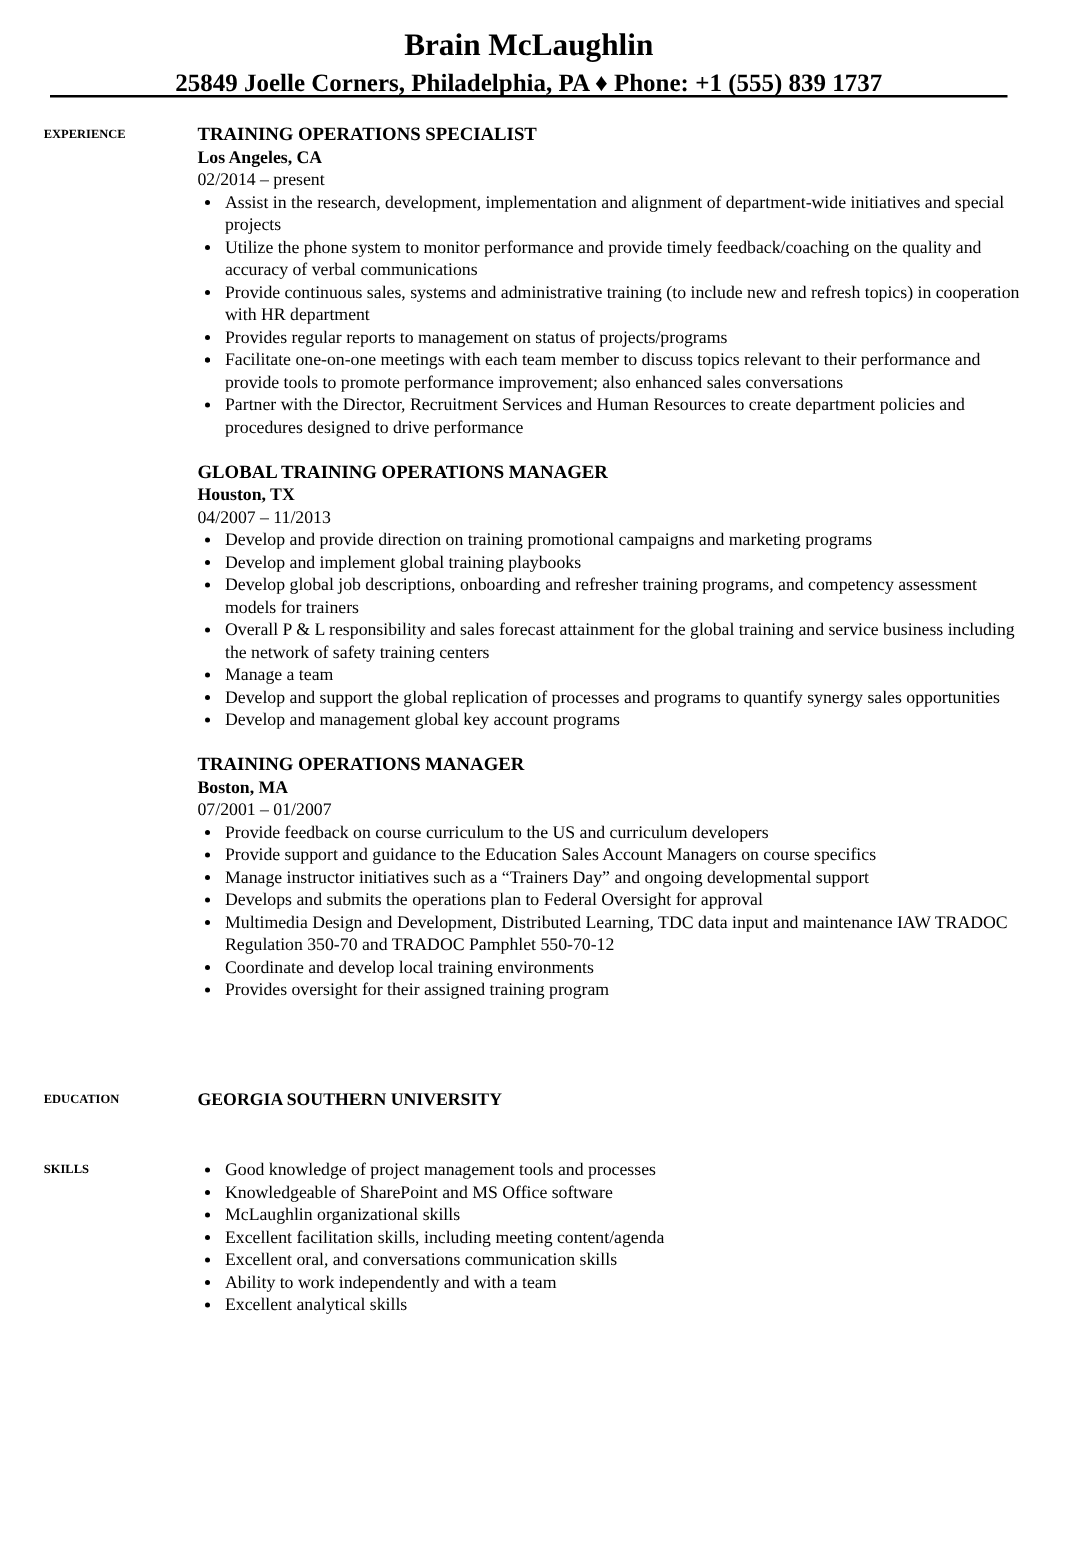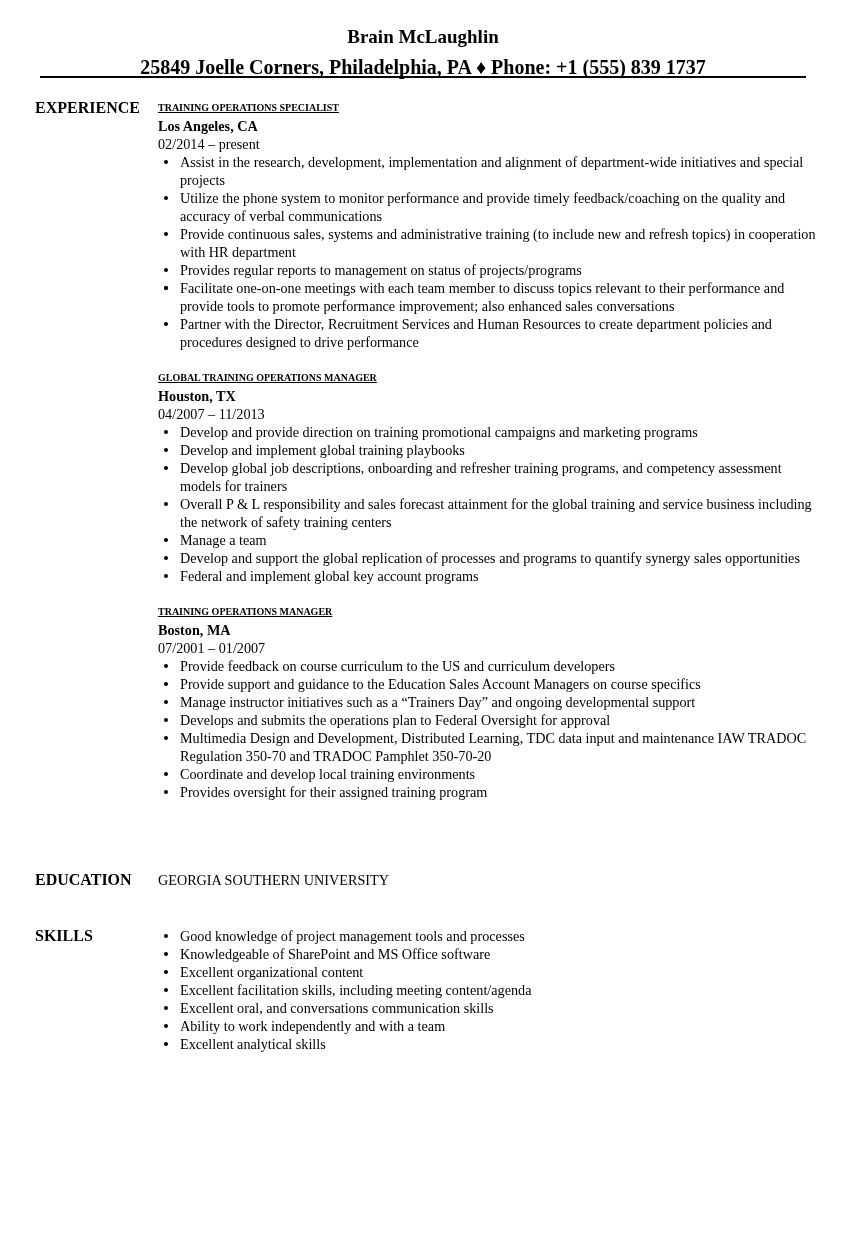--- a/index.html
+++ b/index.html
@@ -4,49 +4,49 @@
   <style>
     html, body { margin: 0; padding: 0; background: #ffffff; }
     body {
       width: 860px; height: 1240px; position: relative; overflow: hidden;
       font-family: "Liberation Serif", "DejaVu Serif", serif;
       color: #000000; font-size: 14.2px; line-height: 18px;
     }
     .header { position: absolute; left: 0; top: 0; width: 860px; }
     .name {
       position: absolute; left: 0; width: 846px; top: 26px;
-      text-align: center; font-weight: bold; font-size: 19px; line-height: 22px;
+      text-align: center; font-weight: bold; font-size: 25px; line-height: 22px;
     }
     .contact {
       position: absolute; left: 0; width: 846px; top: 58px;
       text-align: center; font-weight: bold; font-size: 20px; line-height: 18px;
     }
     .rule {
       position: absolute; left: 40px; width: 766px; top: 76px;
       height: 2px; background: #000000;
     }
     .section { position: absolute; left: 0; width: 860px; }
     .section-label {
       position: absolute; left: 35px; top: 0;
-      font-weight: bold; font-size: 16px; line-height: 18px;
+      font-weight: bold; font-size: 10px; line-height: 18px;
     }
     .section-body { position: absolute; left: 158px; top: 0; width: 660px; }
     .job { margin-bottom: 18px; }
-    .job-title { font-weight: bold; font-size: 10px; line-height: 18px; text-decoration: underline; }
+    .job-title { font-weight: bold; font-size: 15px; line-height: 18px; }
     .job-loc { font-weight: bold; line-height: 18px; }
     .job-dates { line-height: 18px; }
     ul.bullets { list-style: none; margin: 0; padding: 0; }
     ul.bullets li {
       position: relative; padding-left: 22px; line-height: 18px;
     }
     ul.bullets li .dot {
       position: absolute; left: 6px; top: 7px; width: 4px; height: 4px;
       border-radius: 50%; background: #000000;
     }
-    .edu-school { font-weight: normal; line-height: 18px; }
+    .edu-school { font-weight: bold; line-height: 18px; }
     .edu-degree { font-weight: bold; line-height: 18px; }
   </style>
 </head>
 <body>
 
 <div class="header">
   <div class="name">Brain McLaughlin</div>
   <div class="contact">25849 Joelle Corners, Philadelphia, PA ♦ Phone: +1 (555) 839 1737</div>
   <div class="rule"></div>
 </div>
@@ -74,34 +74,34 @@
       <div class="job-title">GLOBAL TRAINING OPERATIONS MANAGER</div>
       <div class="job-loc">Houston, TX</div>
       <div class="job-dates">04/2007 – 11/2013</div>
       <ul class="bullets">
         <li><span class="dot"></span><span>Develop and provide direction on training promotional campaigns and marketing programs</span></li>
         <li><span class="dot"></span><span>Develop and implement global training playbooks</span></li>
         <li><span class="dot"></span><span>Develop global job descriptions, onboarding and refresher training programs, and competency assessment models for trainers</span></li>
         <li><span class="dot"></span><span>Overall P &amp; L responsibility and sales forecast attainment for the global training and service business including the network of safety training centers</span></li>
         <li><span class="dot"></span><span>Manage a team</span></li>
         <li><span class="dot"></span><span>Develop and support the global replication of processes and programs to quantify synergy sales opportunities</span></li>
-        <li><span class="dot"></span><span>Federal and implement global key account programs</span></li>
+        <li><span class="dot"></span><span>Develop and management global key account programs</span></li>
       </ul>
     </div>
 
     <div class="job">
       <div class="job-title">TRAINING OPERATIONS MANAGER</div>
       <div class="job-loc">Boston, MA</div>
       <div class="job-dates">07/2001 – 01/2007</div>
       <ul class="bullets">
         <li><span class="dot"></span><span>Provide feedback on course curriculum to the US and curriculum developers</span></li>
         <li><span class="dot"></span><span>Provide support and guidance to the Education Sales Account Managers on course specifics</span></li>
         <li><span class="dot"></span><span>Manage instructor initiatives such as a “Trainers Day” and ongoing developmental support</span></li>
         <li><span class="dot"></span><span>Develops and submits the operations plan to Federal Oversight for approval</span></li>
-        <li><span class="dot"></span><span>Multimedia Design and Development, Distributed Learning, TDC data input and maintenance IAW TRADOC Regulation 350-70 and TRADOC Pamphlet 350-70-20</span></li>
+        <li><span class="dot"></span><span>Multimedia Design and Development, Distributed Learning, TDC data input and maintenance IAW TRADOC Regulation 350-70 and TRADOC Pamphlet 550-70-12</span></li>
         <li><span class="dot"></span><span>Coordinate and develop local training environments</span></li>
         <li><span class="dot"></span><span>Provides oversight for their assigned training program</span></li>
       </ul>
     </div>
 
   </div>
 </div>
 
 <div class="section" style="top:871px;">
   <div class="section-label">EDUCATION</div>
@@ -109,20 +109,20 @@
     <div class="edu-school">GEORGIA SOUTHERN UNIVERSITY</div>
   </div>
 </div>
 
 <div class="section" style="top:927px;">
   <div class="section-label">SKILLS</div>
   <div class="section-body">
     <ul class="bullets">
       <li><span class="dot"></span><span>Good knowledge of project management tools and processes</span></li>
       <li><span class="dot"></span><span>Knowledgeable of SharePoint and MS Office software</span></li>
-      <li><span class="dot"></span><span>Excellent organizational content</span></li>
+      <li><span class="dot"></span><span>McLaughlin organizational skills</span></li>
       <li><span class="dot"></span><span>Excellent facilitation skills, including meeting content/agenda</span></li>
       <li><span class="dot"></span><span>Excellent oral, and conversations communication skills</span></li>
       <li><span class="dot"></span><span>Ability to work independently and with a team</span></li>
       <li><span class="dot"></span><span>Excellent analytical skills</span></li>
     </ul>
   </div>
 </div>
 
 </body></html>

